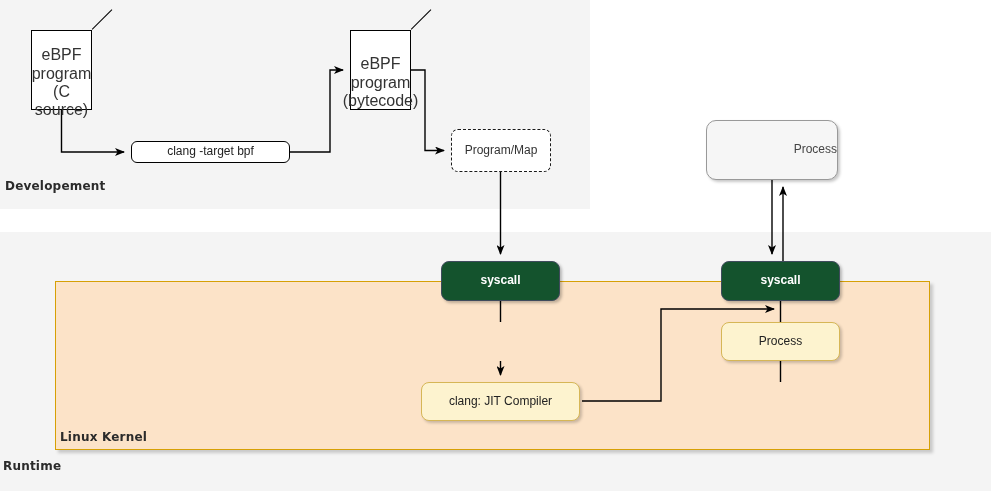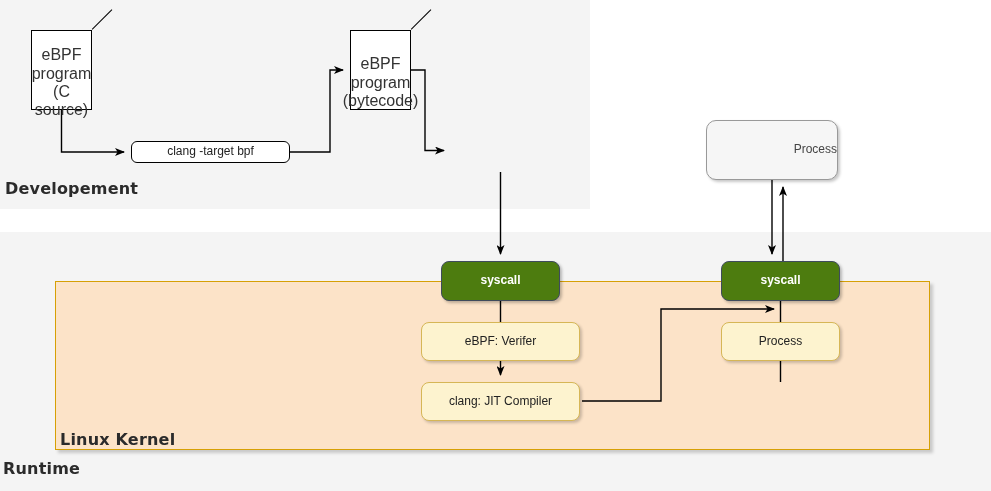--- a/index.html
+++ b/index.html
@@ -18,21 +18,21 @@
   .band {
     position: absolute;
     background: #f4f4f4;
   }
   #band-dev  { left: 0;   top: 0;    width: 590px; height: 209px; }
   #band-run  { left: 0;   top: 232px; width: 991px; height: 259px; }
 
   .section-label {
     position: absolute;
     font-family: "DejaVu Sans", sans-serif;
-    font-size: 16px;
+    font-size: 12px;
     font-weight: 700;
     color: #2b2b2b;
     letter-spacing: 0.2px;
     white-space: nowrap;
   }
   #label-dev     { left: 5px;  top: 179px; }
   #label-runtime { left: 3px;  top: 459px; }
   #label-kernel  { left: 60px; top: 430px; }
 
   
@@ -94,21 +94,21 @@
     color: #333333;
   }
   .process-box {
     background: #f6f6f6;
     border: 1.4px solid #999999;
     border-radius: 10px;
     color: #444444;
     box-shadow: 2px 2px 3px rgba(0,0,0,0.22);
   }
   .syscall-box {
-    background: #4d7c0f;
+    background: #14532d;
     border: 1.4px solid #3f4b5c;
     border-radius: 8px;
     color: #ffffff;
     font-weight: 700;
     box-shadow: 2px 2px 3px rgba(0,0,0,0.25);
   }
   .kernel-node {
     background: #fdf3cf;
     border: 1.4px solid #d6b656;
     border-radius: 8px;
@@ -183,36 +183,36 @@
   <div class="node doc" style="left:350px; top:30px; width:61px; height:80px;">
     <span class="fold-tri"></span>
     <span class="fold-line"></span>
     <div class="doc-label">
       <div>eBPF</div>
       <div>program</div>
       <div>(bytecode)</div>
     </div>
   </div>
 
+  <div class="node dashed-box" style="left:451px; top:129px; width:100px; height:43px;">
+    <span>Program/Map</span>
+  </div>
 
   <div class="node process-box" style="left:706px; top:120px; width:132px; height:60px;justify-content:flex-end;">
     <span>Process</span>
   </div>
 
   <div class="node syscall-box" style="left:441px; top:261px; width:119px; height:40px;">
     <span>syscall</span>
   </div>
 
   <div class="node syscall-box" style="left:721px; top:261px; width:119px; height:40px;">
     <span>syscall</span>
   </div>
 
-  <div class="node kernel-node" style="left:421px; top:322px; width:159px; height:39px;">
-    <span>eBPF: Verifer</span>
-  </div>
 
   <div class="node kernel-node" style="left:421px; top:382px; width:159px; height:39px;">
     <span>clang: JIT Compiler</span>
   </div>
 
   <div class="node kernel-node" style="left:721px; top:322px; width:119px; height:39px;">
     <span>Process</span>
   </div>
 
 

